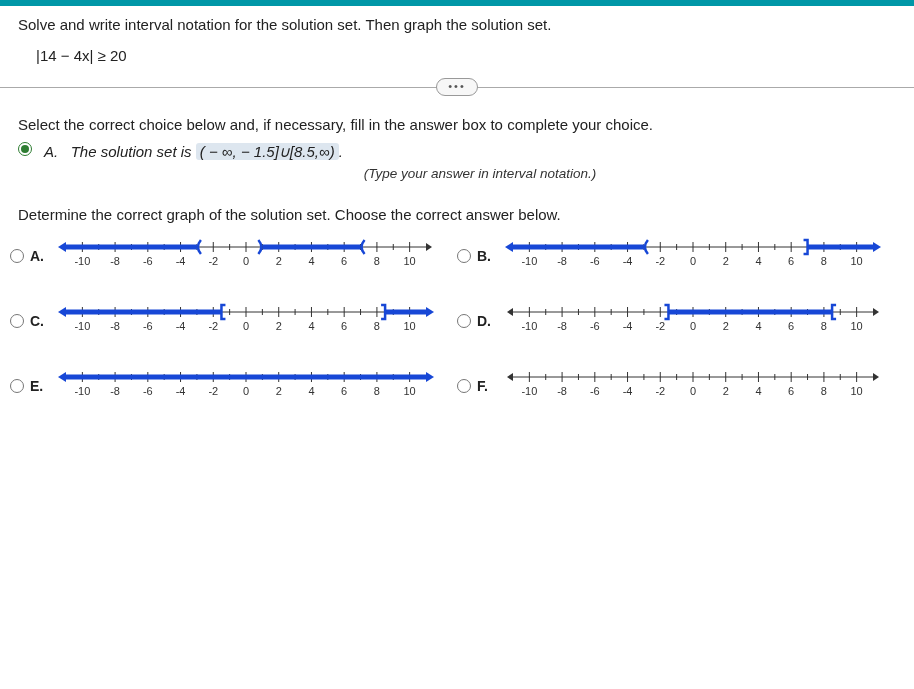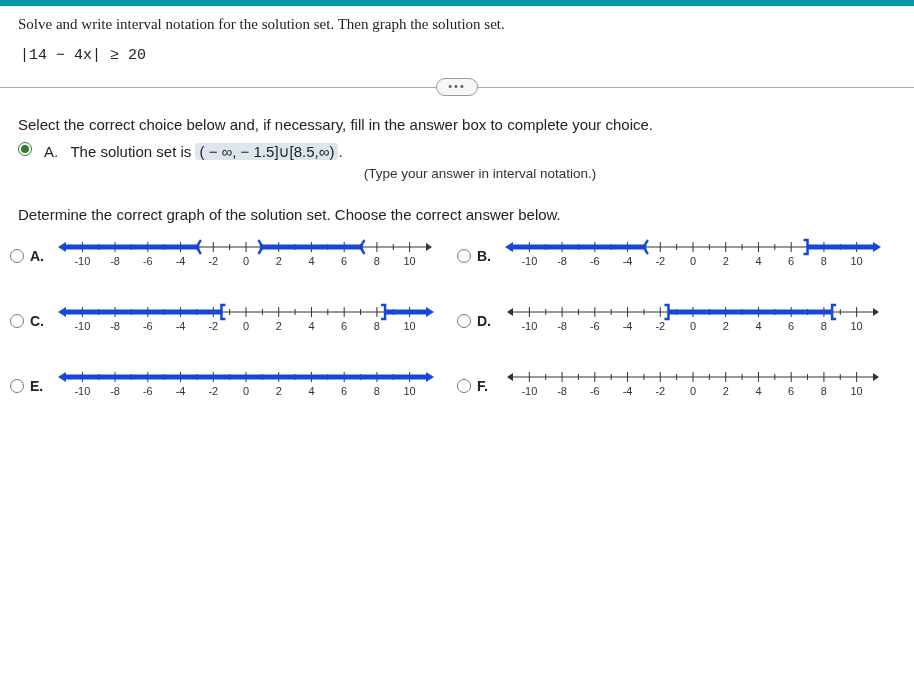--- a/index.html
+++ b/index.html
@@ -6,22 +6,22 @@
   body {
     margin: 0;
     font-family: Arial, Helvetica, sans-serif;
     font-size: 15px;
     color: #222;
     background: #fff;
     width: 914px;
   }
   .topbar { height: 6px; background: #0097a7; }
   .question-area { padding: 10px 18px 0 18px; }
-  .q-text { margin-bottom: 14px; font-family: Liberation Serif, serif; }
-  .expr { margin-left: 2px; margin-top: 4px; margin-bottom: 12px; font-family: Liberation Mono, monospace; }
+  .q-text { margin-bottom: 14px; }
+  .expr { margin-left: 18px; margin-top: 4px; margin-bottom: 12px; }
   .sep-row { position: relative; height: 22px; margin-top: 10px; }
   .sep-line { border-top: 1px solid #aaa; position: absolute; left: 0; right: 0; top: 11px; }
   .dots-btn {
     position: absolute; left: 50%; top: 2px; transform: translateX(-50%);
     width: 42px; height: 18px; border: 1px solid #999; border-radius: 9px;
     background: #f7f7f7; text-align: center; font-size: 11px; line-height: 14px;
     letter-spacing: 2px; color: #555;
   }
   .instr { padding: 18px 18px 8px 18px; }
   .choices { padding: 0 18px 0 18px; }
@@ -29,21 +29,21 @@
   .radio-wrap { width: 26px; padding-top: 1px; }
   .radio {
     width: 14px; height: 14px; border: 1.5px solid #777; border-radius: 50%;
     display: inline-block; position: relative; background: #fff;
   }
   .radio.selected { border-color: #2e7d32; }
   .radio.selected::after {
     content: ""; position: absolute; left: 2px; top: 2px; width: 8px; height: 8px;
     border-radius: 50%; background: #2e7d32;
   }
-  .choice-text { flex: 1; line-height: 1.5; }
+  .choice-text { flex: 1; line-height: 1.5; font-style: italic; }
   .answer-box {
     background: #dde6ef; padding: 0 4px; border-radius: 3px;
   }
   .hint { font-size: 13.5px; color: #333; text-align: center; }
   .graph-instr { padding: 14px 28px 6px 18px; }
   .graphs { padding: 6px 10px 10px 10px; display: flex; flex-direction: column; gap: 22px; }
   .graph-row { display: flex; align-items: center; }
   .g-choice { display:flex; align-items:center; width: 452px; }
   .glabel { display: flex; align-items: center; width: 46px; }
   .glabel .radio { margin-right: 6px; }

